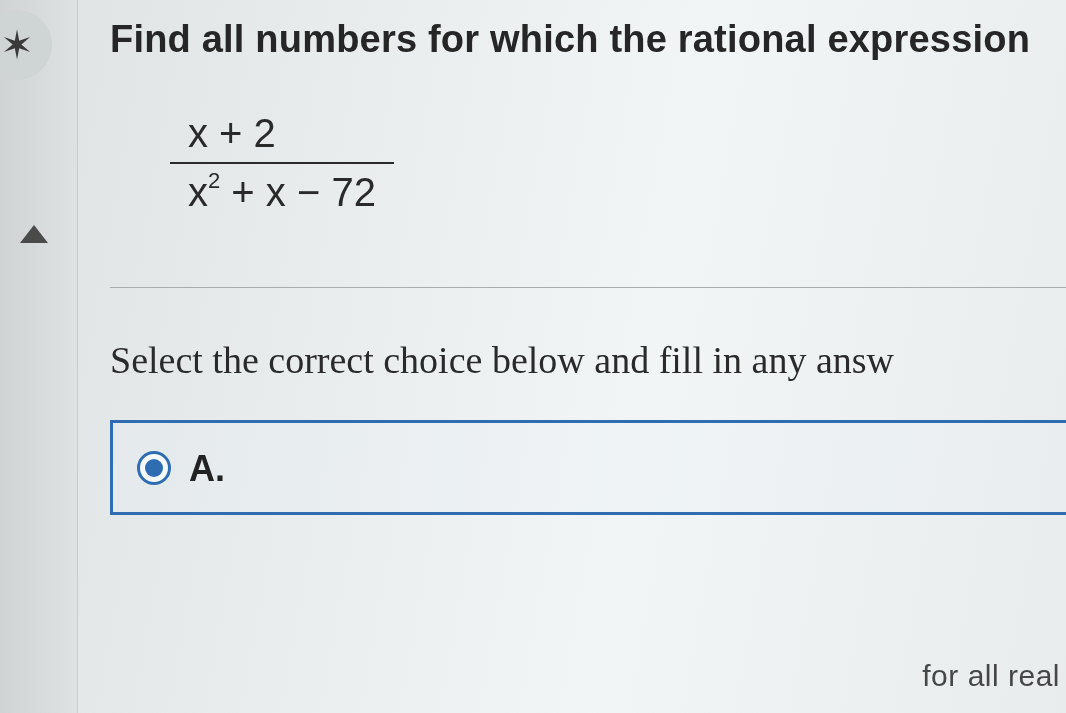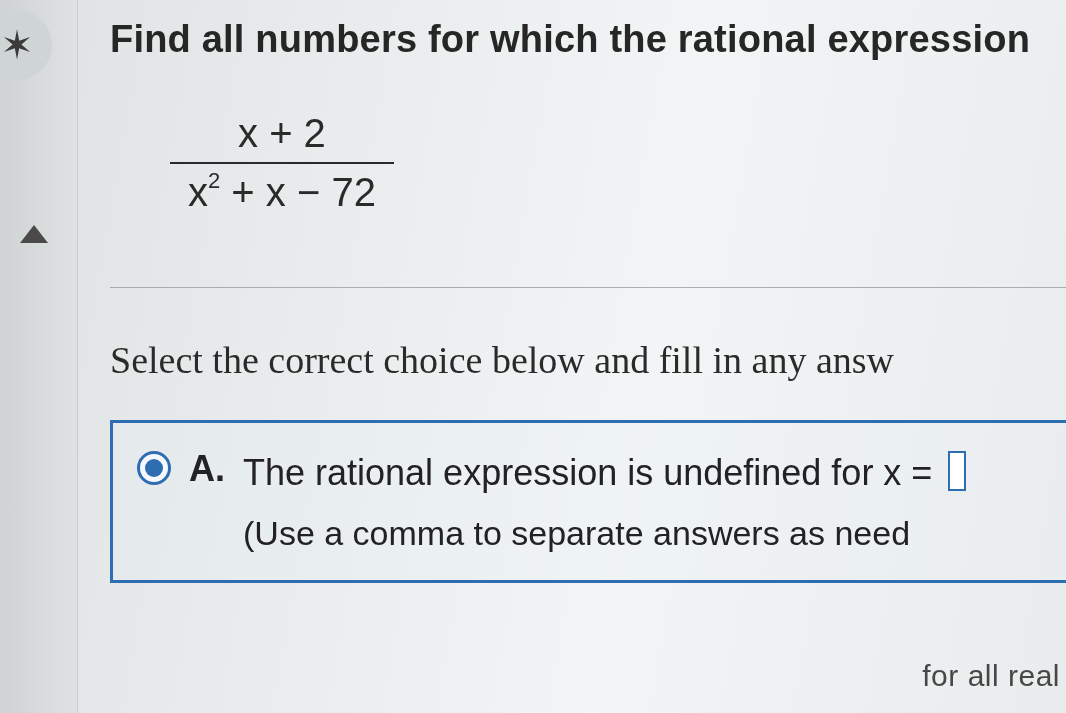--- a/index.html
+++ b/index.html
@@ -67,21 +67,21 @@
     margin-bottom: 48px;
     white-space: nowrap;
     font-weight: 700;
   }
   .fraction-wrap {
     margin-left: 60px;
     margin-bottom: 70px;
   }
   .fraction {
     display: inline-block;
-    text-align: center;
+    text-align: left;
     vertical-align: middle;
   }
   .fraction .num, .fraction .den {
     display: block;
     padding: 2px 18px;
     font-size: 40px;
     color: #2a2a2a;
     white-space: nowrap;
   }
   .fraction .bar {
@@ -202,26 +202,19 @@
 
     <hr class="divider">
 
     <div class="select-text">Select the correct choice below and fill in any answ</div>
 
     <div class="choice-box">
       <div class="radio">
         <div class="radio-inner"></div>
       </div>
       <div class="choice-label">A.</div>
-      <div class="choice-body">
-        <div class="choice-line1">
-          <span>The rational expression is undefined for x =</span>
-          <span class="answer-input"></span>
-        </div>
-        <div class="choice-line2">(Use a comma to separate answers as need</div>
-      </div>
     </div>
 
   </div>
 
   <div class="trail-text">for all real</div>
 
 </div>
 
 </body></html>

